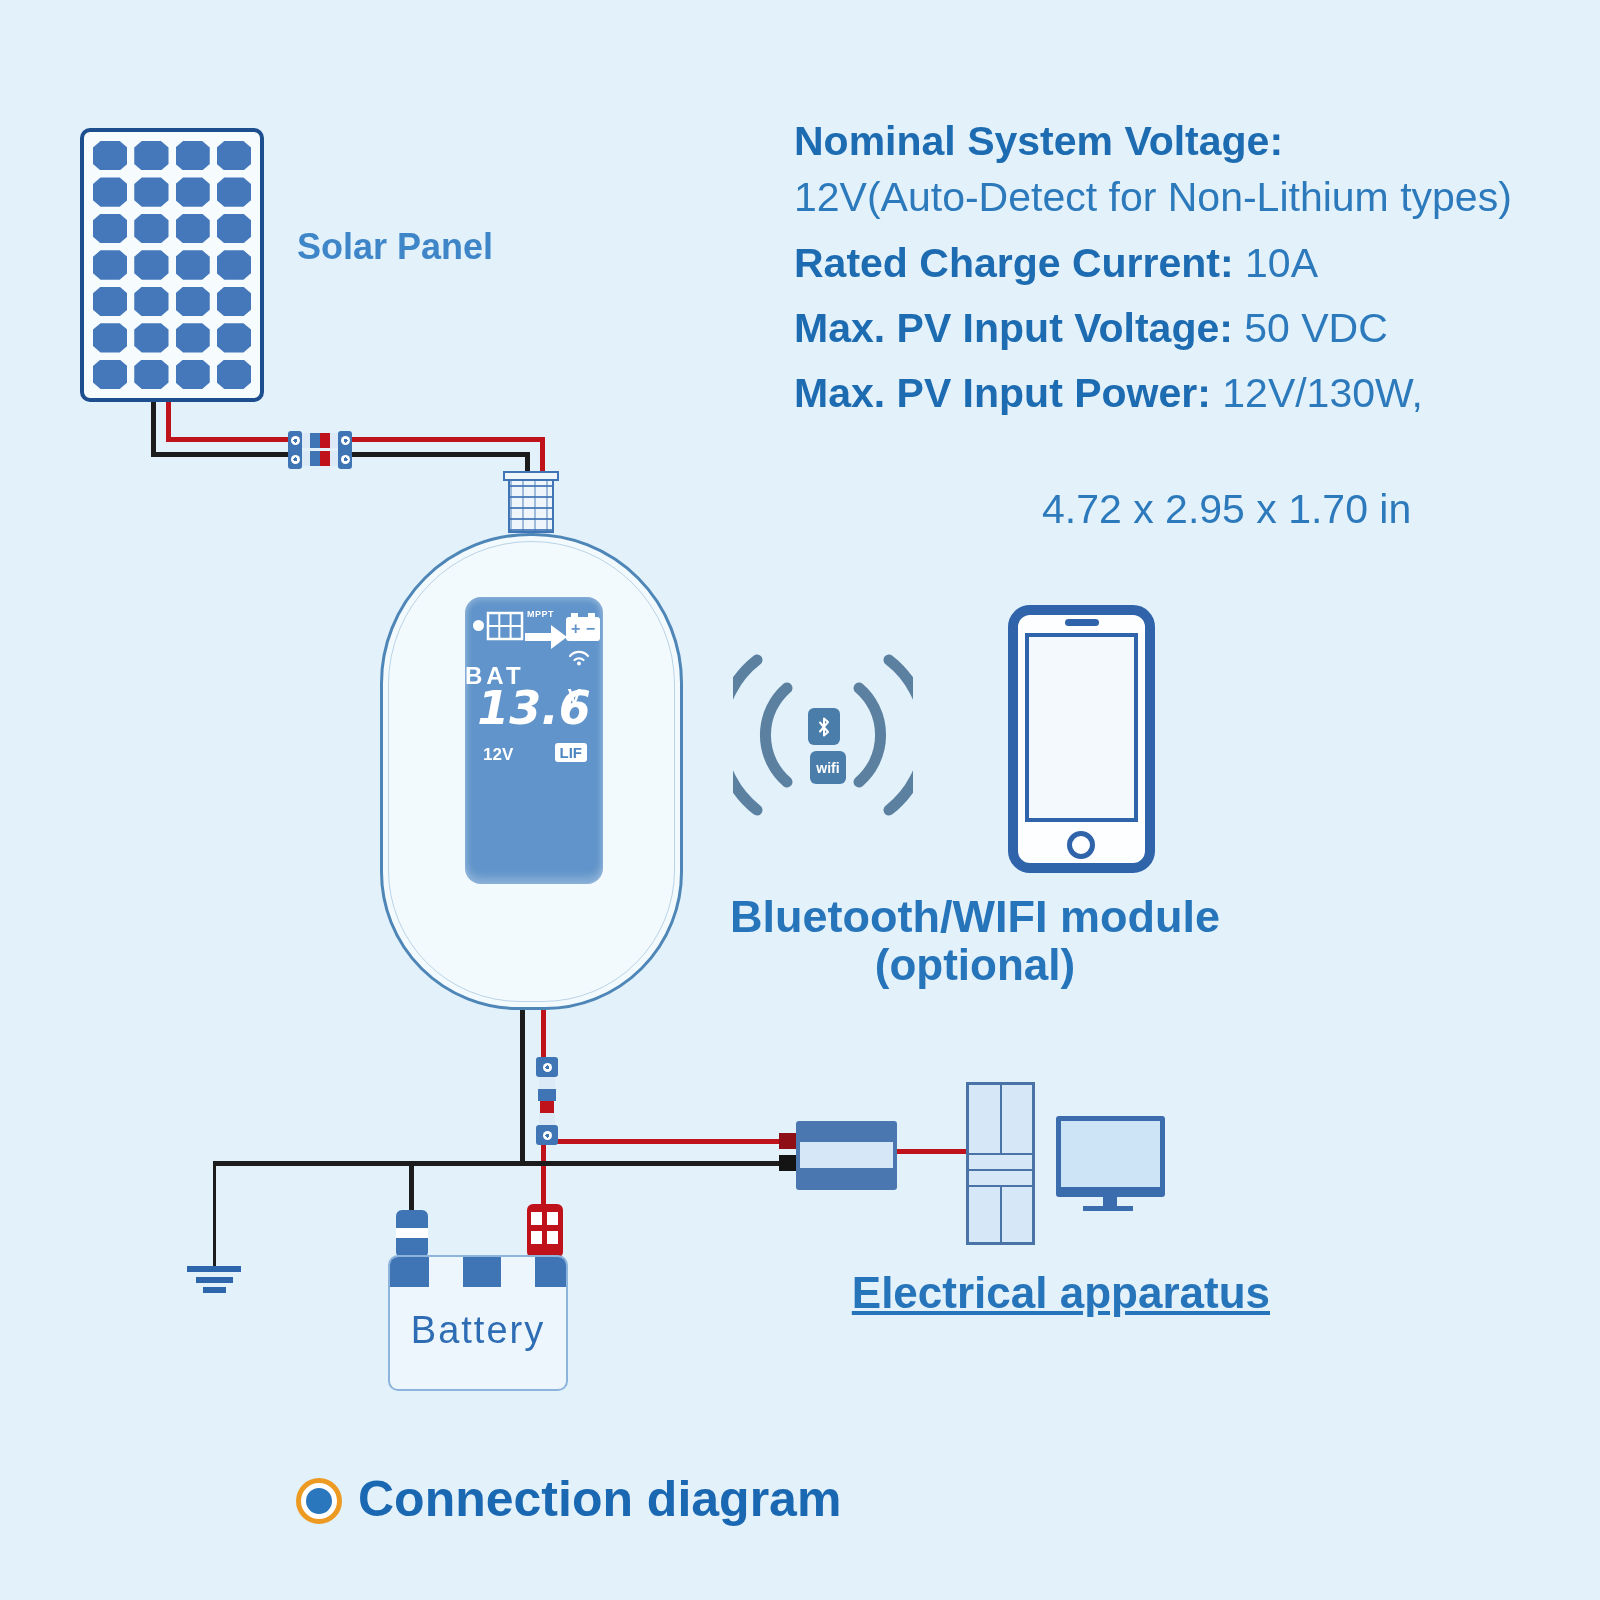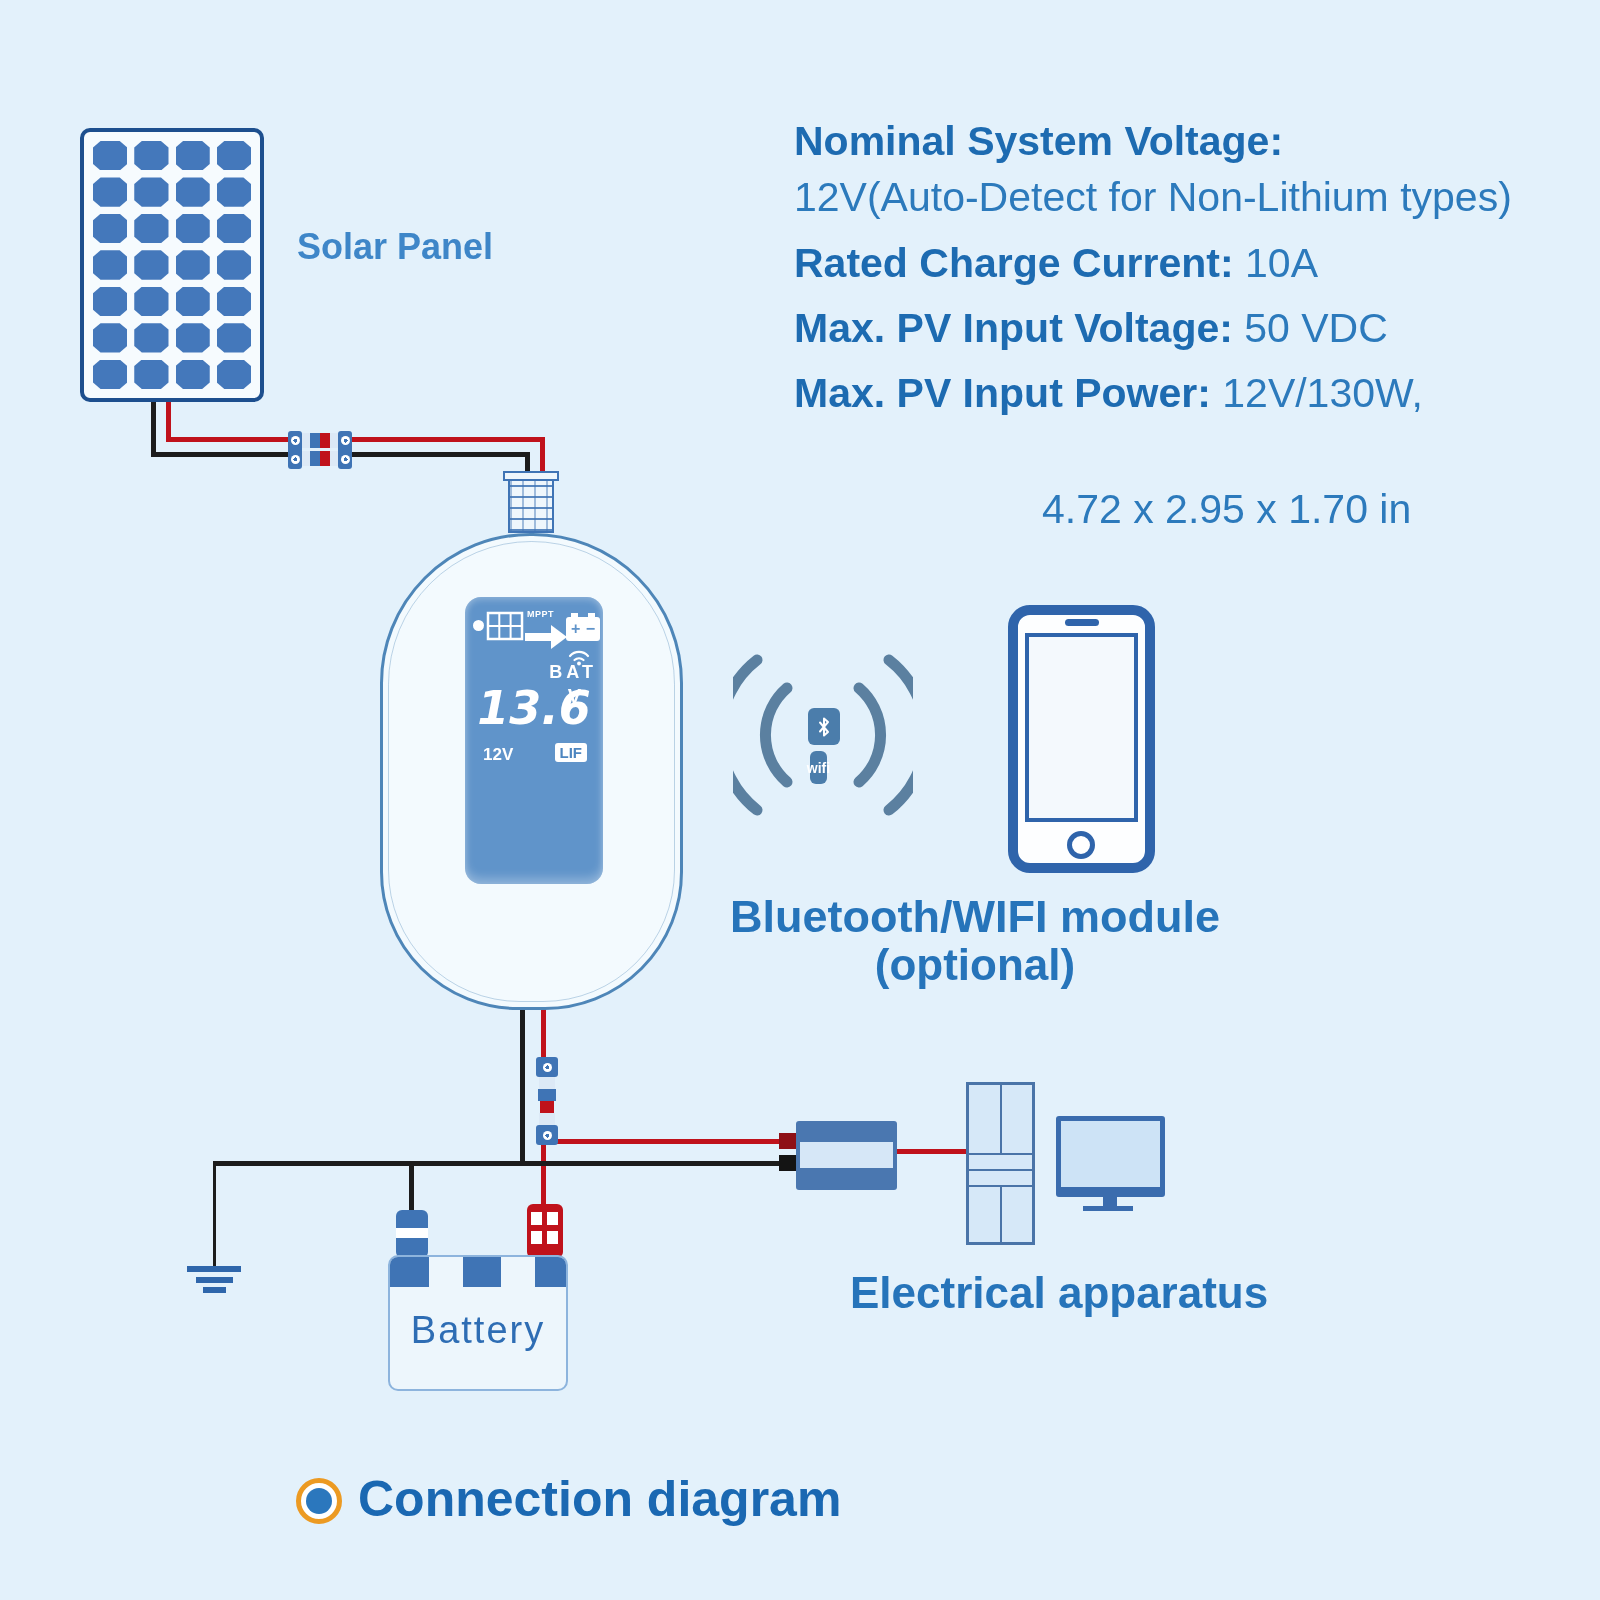--- a/index.html
+++ b/index.html
@@ -43,22 +43,22 @@
     border-radius:16px;box-shadow:inset 0 -6px 10px rgba(255,255,255,.28),inset 0 3px 6px rgba(255,255,255,.25);}
   .lcd .sun{position:absolute;left:8px;top:23px;width:11px;height:11px;border-radius:50%;background:#fff;}
   .lcd .mppt{position:absolute;left:62px;top:12px;font-size:9px;font-weight:700;color:#fff;letter-spacing:.5px;}
   .lcd .arr-shaft{position:absolute;left:60px;top:36px;width:26px;height:8px;background:#fff;}
   .lcd .arr-head{position:absolute;left:86px;top:28px;width:0;height:0;
     border-left:16px solid #fff;border-top:12px solid transparent;border-bottom:12px solid transparent;}
   .lcd .batt{position:absolute;left:101px;top:20px;width:34px;height:24px;background:#fff;border-radius:3px;}
   .lcd .batt:before,.lcd .batt:after{content:"";position:absolute;top:-4px;width:7px;height:5px;background:#fff;}
   .lcd .batt:before{left:5px;} .lcd .batt:after{right:5px;}
   .lcd .batt span{position:absolute;top:0;font-size:16px;font-weight:700;color:#6094ca;line-height:24px;}
-  .lcd .bat-word{position:absolute;left:0;right:6px;top:65px;text-align:right;color:#fff;
-    font-size:18px;font-weight:700;letter-spacing:4px;}
+  .lcd .bat-word{position:absolute;left:0;right:6px;top:65px;text-align:left;color:#fff;
+    font-size:24px;font-weight:700;letter-spacing:4px;}
   .lcd .digits{position:absolute;left:0;right:0;top:84px;text-align:center;color:#fff;
     font-family:"DejaVu Sans",sans-serif;font-style:italic;font-weight:700;font-size:46px;}
   .lcd .volt-u{position:absolute;right:22px;top:88px;color:#fff;font-size:20px;font-weight:700;}
   .lcd .sysv{position:absolute;left:18px;top:148px;color:#fff;font-size:17px;font-weight:700;}
   .lcd .lif{position:absolute;right:16px;top:146px;background:#fff;color:#4d86c0;font-size:15px;
     font-weight:700;padding:2px 5px;border-radius:3px;line-height:1;margin-left:6px;}
   
   .sigbox{position:absolute;border-radius:6px;background:#4b7dab;display:flex;align-items:center;justify-content:center;}
   .wifi-word{color:#fff;font-size:14px;font-weight:700;}
   
@@ -220,21 +220,21 @@
     <path d="M24 10 A95 95 0 0 0 24 160" fill="none" stroke="#5b80a0" stroke-width="11" stroke-linecap="round"></path>
     <path d="M54 38 A62 62 0 0 0 54 132" fill="none" stroke="#5b80a0" stroke-width="11" stroke-linecap="round"></path>
     <path d="M156 10 A95 95 0 0 1 156 160" fill="none" stroke="#5b80a0" stroke-width="11" stroke-linecap="round"></path>
     <path d="M126 38 A62 62 0 0 1 126 132" fill="none" stroke="#5b80a0" stroke-width="11" stroke-linecap="round"></path>
   </svg>
   <div class="sigbox" style="left:808px;top:708px;width:32px;height:37px;">
     <svg width="16" height="24" viewBox="0 0 16 24">
       <path d="M4 7.5 L12 17 L8 20.5 L8 3.5 L12 7 L4 16.5" fill="none" stroke="#fff" stroke-width="2" stroke-linejoin="round" stroke-linecap="round"></path>
     </svg>
   </div>
-  <div class="sigbox" style="left:810px;top:751px;width:17px;height:33px;">
+  <div class="sigbox" style="left:810px;top:751px;width:36px;height:33px;">
     <span class="wifi-word">wifi</span>
   </div>
 
   <div class="phone"></div>
   <div class="phone-screen"></div>
   <div class="phone-speaker"></div>
   <div class="phone-home"></div>
 
   <div class="lbl" style="left:725px;top:940px;width:500px;text-align:center;font-size:44px;">(optional)</div>
   <div class="lbl" style="left:725px;top:891px;width:500px;text-align:center;font-size:45px;">Bluetooth/WIFI module</div>
@@ -281,20 +281,20 @@
     <div class="fline" style="left:0;top:68px;width:63px;height:2px;"></div>
     <div class="fline" style="left:0;top:84px;width:63px;height:2px;"></div>
     <div class="fline" style="left:0;top:100px;width:63px;height:2px;"></div>
     <div class="fline" style="left:31px;top:100px;width:2px;height:57px;"></div>
   </div>
 
   <div class="tv"></div>
   <div class="tv-neck"></div>
   <div class="tv-base"></div>
 
-  <div class="lbl" style="left:850px;top:1268px;width:420px;text-align:left;font-size:44px;">Electrical apparatus</div>
+  <div class="lbl" style="left:850px;top:1268px;width:420px;text-align:right;font-size:44px;text-decoration:underline;">Electrical apparatus</div>
 
   <div class="bullet">
       <i></i>
     </div>
   <div class="lbl" style="left:358px;top:1470px;font-size:50px;font-weight:700;color:#1a68b2;">Connection diagram</div>
 
 </div>
 
 </body></html>

